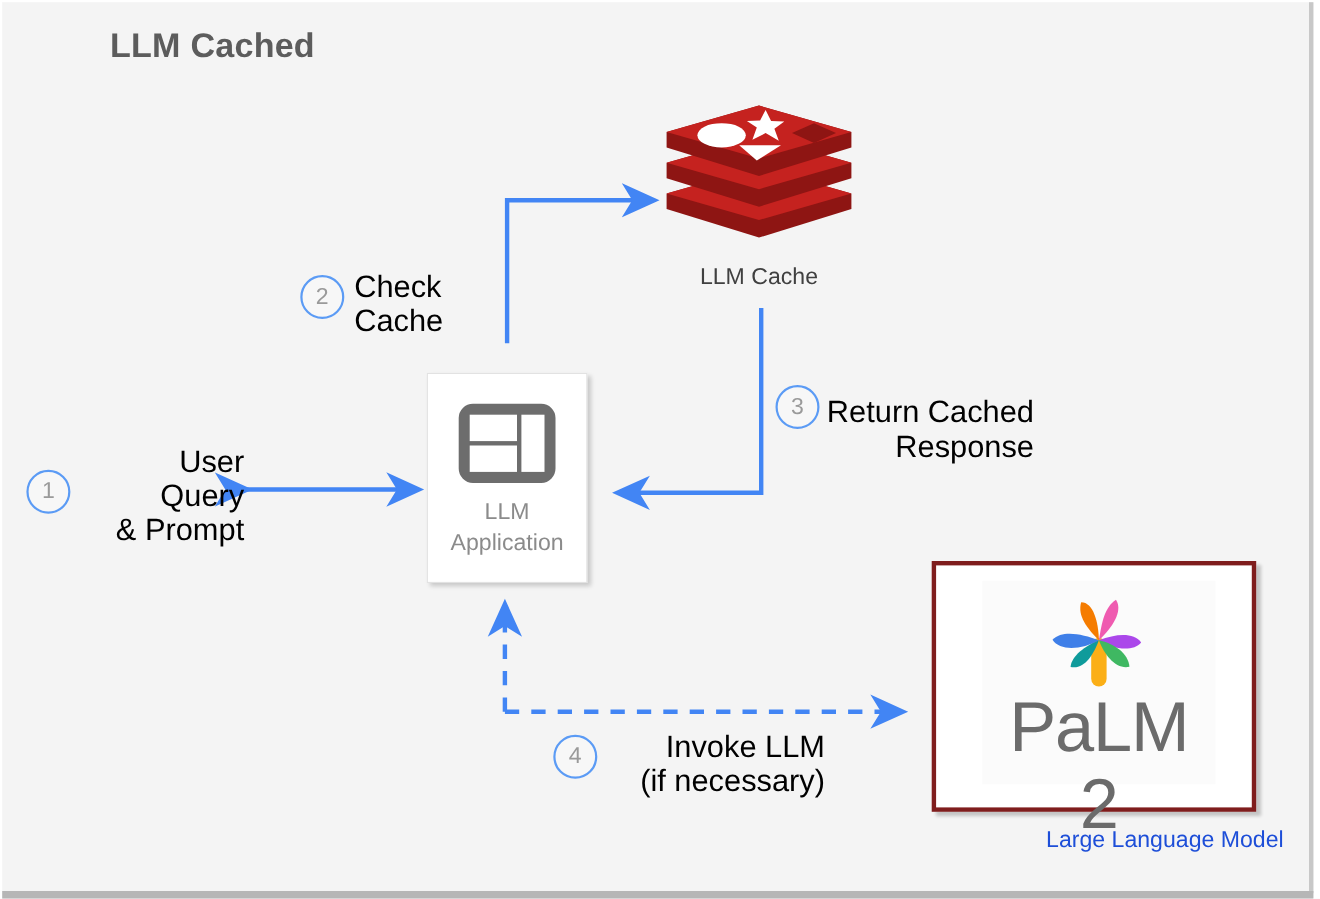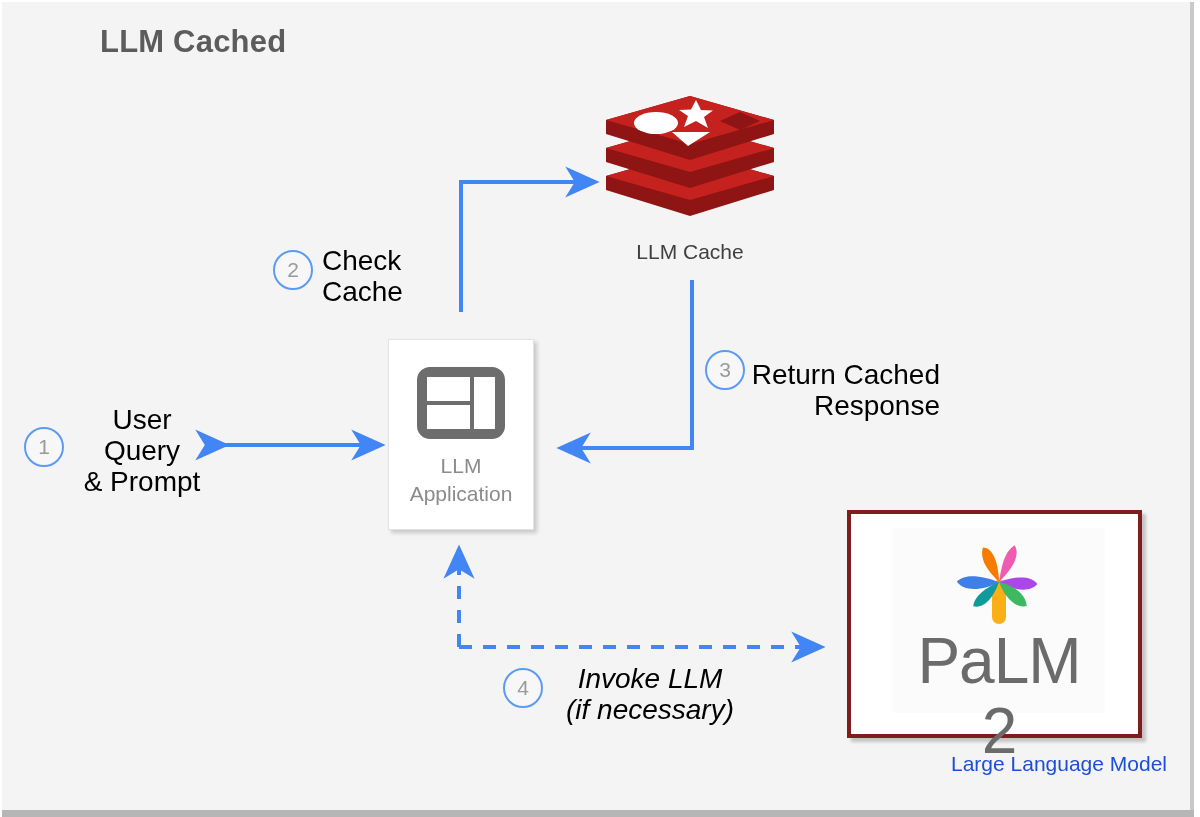--- a/index.html
+++ b/index.html
@@ -41,21 +41,21 @@
   }
 
   
   .lbl {
     position: absolute;
     color: #000;
     font-size: 28px;
     line-height: 31px;
     white-space: pre-line;
   }
-  .lbl.center { text-align: center; }
+  .lbl.center { text-align: right; }
   .lbl.right  { text-align: right; }
 
   
   .step {
     position: absolute;
     width: 40px; height: 40px;
     border-radius: 50%;
     border: 2px solid #5b9bf5;
     background: #f7f7f7;
     color: #9a9a9a;
@@ -149,21 +149,21 @@
   }
 
   
   #step1 { left: 22px;  top: 425px; }
   #lbl1  { left: 60px;  top: 402px; width: 160px; }
   #step2 { left: 271px; top: 248px; }
   #lbl2  { left: 320px; top: 243px; width: 170px; }
   #step3 { left: 703px; top: 348px; }
   #lbl3  { left: 748px; top: 345px; width: 190px; margin-top: 12px; }
   #step4 { left: 501px; top: 666px; }
-  #lbl4  { left: 548px; top: 661px; width: 200px; font-style: italic; }
+  #lbl4  { left: 548px; top: 661px; width: 200px; }
 </style>
 </head>
 <body>
 
 <div id="canvas">
 
   <div id="page-edge-right"></div>
 
   <div class="title">LLM Cached</div>
 

